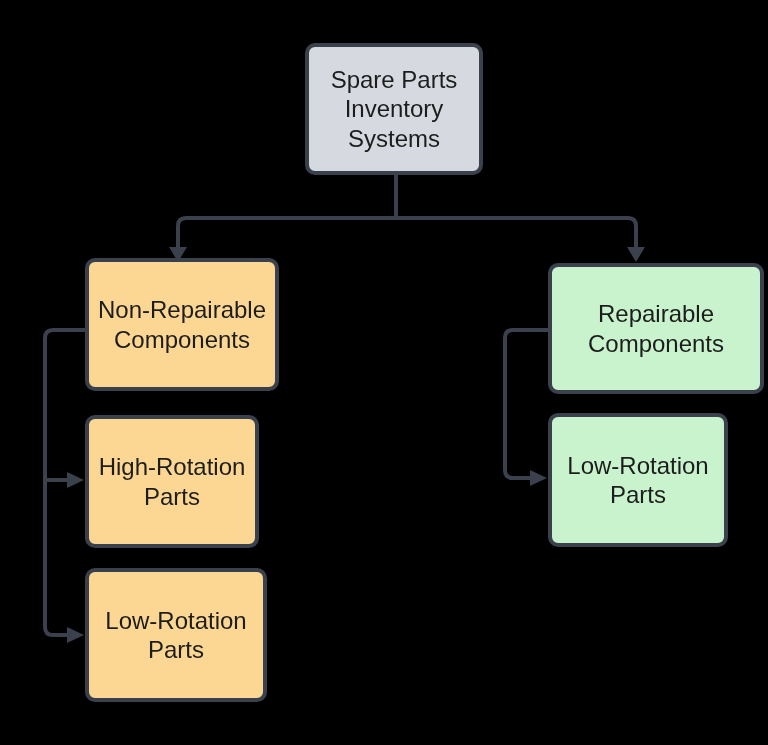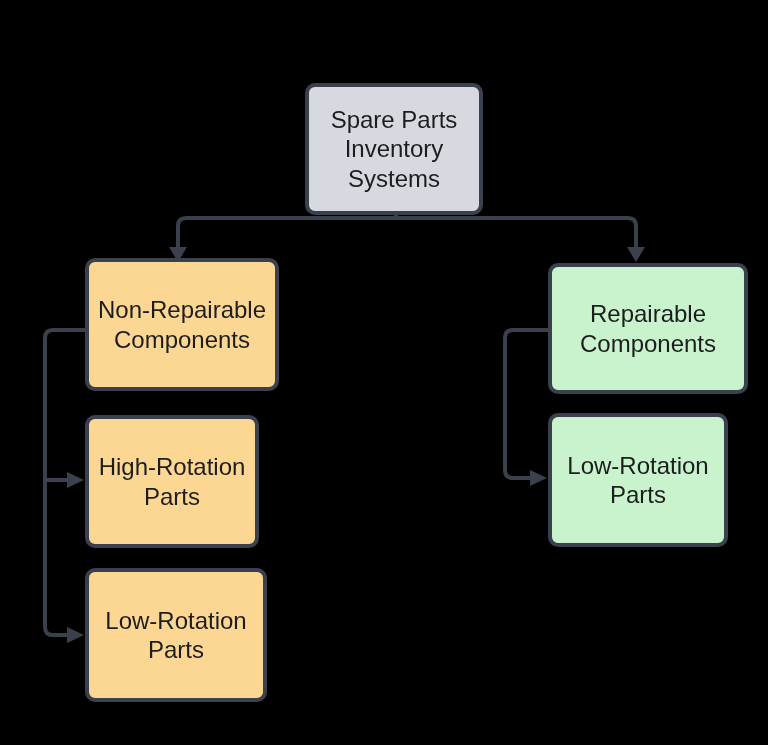--- a/index.html
+++ b/index.html
@@ -43,29 +43,29 @@
     border-radius: 10px;
     display: flex;
     align-items: center;
     justify-content: center;
     text-align: center;
     color: var(--node-text);
     font-size: 24px;
     line-height: 1.22;
     padding: 2px;
   }
-  .node-root   { background: var(--root-fill); margin-top: 40px; }
+  .node-root   { background: var(--root-fill); }
   .node-orange { background: var(--non-repairable-fill); }
   .node-green  { background: var(--repairable-fill); }
 
   #node-root               { left: 305px; top: 43px;  width: 178px; height: 132px; }
   #node-non-repairable     { left: 85px;  top: 258px; width: 194px; height: 133px; }
   #node-high-rotation      { left: 85px;  top: 415px; width: 174px; height: 133px; }
   #node-low-rotation-left  { left: 85px;  top: 568px; width: 182px; height: 134px; }
-  #node-repairable         { left: 548px; top: 263px; width: 200px; height: 131px; }
+  #node-repairable         { left: 548px; top: 263px; width: 216px; height: 131px; }
   #node-low-rotation-right { left: 548px; top: 413px; width: 180px; height: 134px; }
 </style>
 </head>
 <body>
 
 <div class="canvas">
 
   <svg class="connector-layer" viewBox="0 0 768 745" xmlns="http://www.w3.org/2000/svg">
 
     <path d="M396 175 V218"></path>

